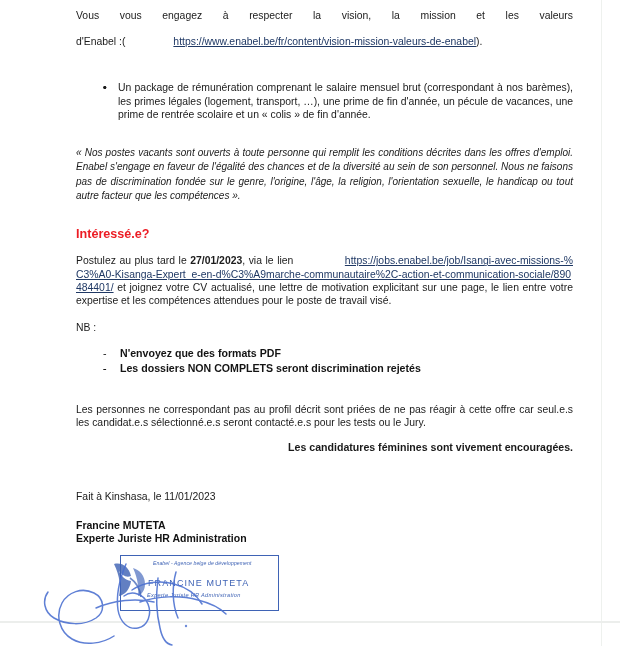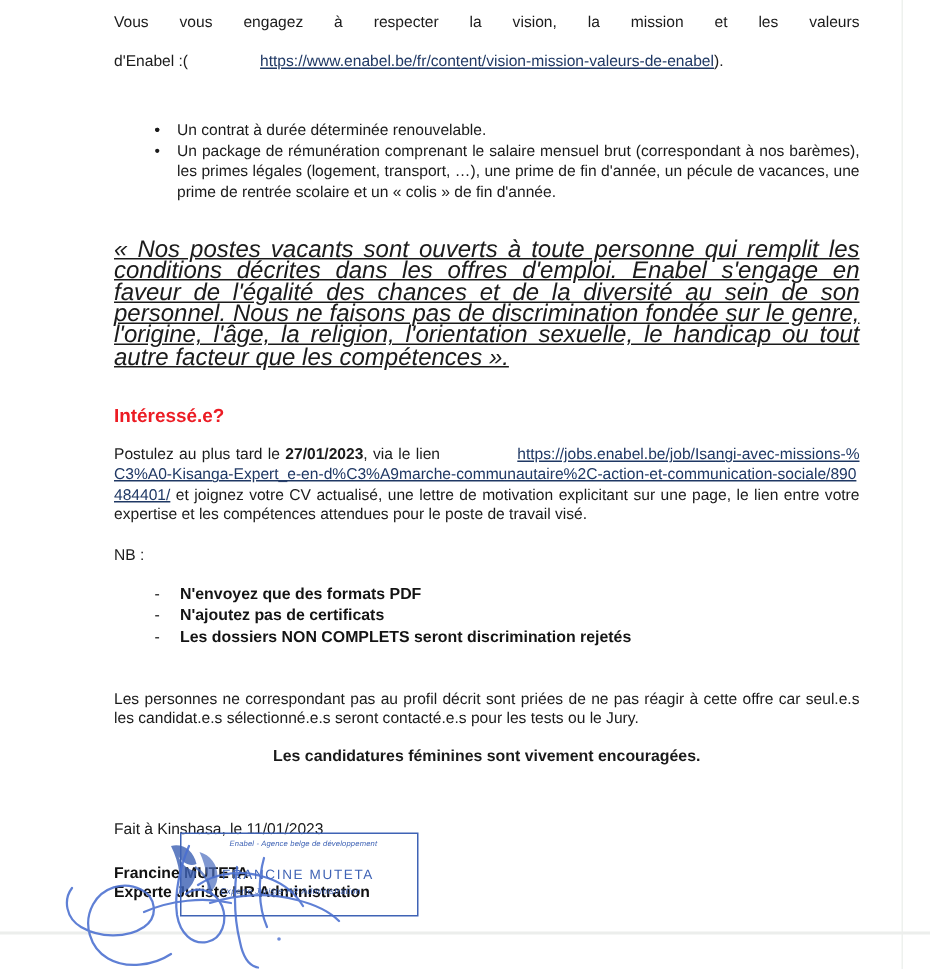--- a/index.html
+++ b/index.html
@@ -83,29 +83,28 @@
     color: #141414;
   }
   .dashlist li .marker {
     position: absolute;
     left: 27px;
     top: 0;
     font-weight: normal;
   }
   .italic-block {
     font-style: italic;
-    font-size: 16px;
+    font-size: 10px;
     line-height: 14.4px;
     text-align: justify;
     color: #1b1b1b;
-    text-decoration: underline;
   }
   .bold { font-weight: bold; }
   .center-bold {
-    text-align: center;
+    text-align: right;
     font-weight: bold;
     font-size: 10.6px;
   }
   .sig-line {
     font-size: 10.5px;
     line-height: 13px;
     font-weight: bold;
     color: #111;
   }
   .plain-line {
@@ -217,21 +216,20 @@
 
 
     <div class="spacer-12"></div>
 
     <ul class="bullets">
       <li>
         <span class="marker">•</span>
       </li>
       <li>
         <span class="marker">•</span>
-        <span>Un contrat à durée déterminée renouvelable.</span>
       </li>
       <li>
         <span class="marker">•</span>
         <span>Un package de rémunération comprenant le salaire mensuel brut (correspondant à nos barèmes), les primes légales (logement, transport, …), une prime de fin d'année, un pécule de vacances, une prime de rentrée scolaire et un « colis » de fin d'année.</span>
       </li>
     </ul>
 
     <div class="spacer-24"></div>
 
     <div class="italic-block">« Nos postes vacants sont ouverts à toute personne qui remplit les conditions décrites dans les offres d'emploi. Enabel s'engage en faveur de l'égalité des chances et de la diversité au sein de son personnel. Nous ne faisons pas de discrimination fondée sur le genre, l'origine, l'âge, la religion, l'orientation sexuelle, le handicap ou tout autre facteur que les compétences ».</div>
@@ -250,21 +248,20 @@
 
     <div class="spacer-12"></div>
 
     <ul class="dashlist">
       <li>
         <span class="marker">-</span>
         <span>N'envoyez que des formats PDF</span>
       </li>
       <li>
         <span class="marker">-</span>
-        <span>N'ajoutez pas de certificats</span>
       </li>
       <li>
         <span class="marker">-</span>
         <span>Les dossiers NON COMPLETS seront discrimination rejetés</span>
       </li>
     </ul>
 
     <div class="spacer-28"></div>
 
     <div class="para">Les personnes ne correspondant pas au profil décrit sont priées de ne pas réagir à cette offre car seul.e.s les candidat.e.s sélectionné.e.s seront contacté.e.s pour les tests ou le Jury.</div>

